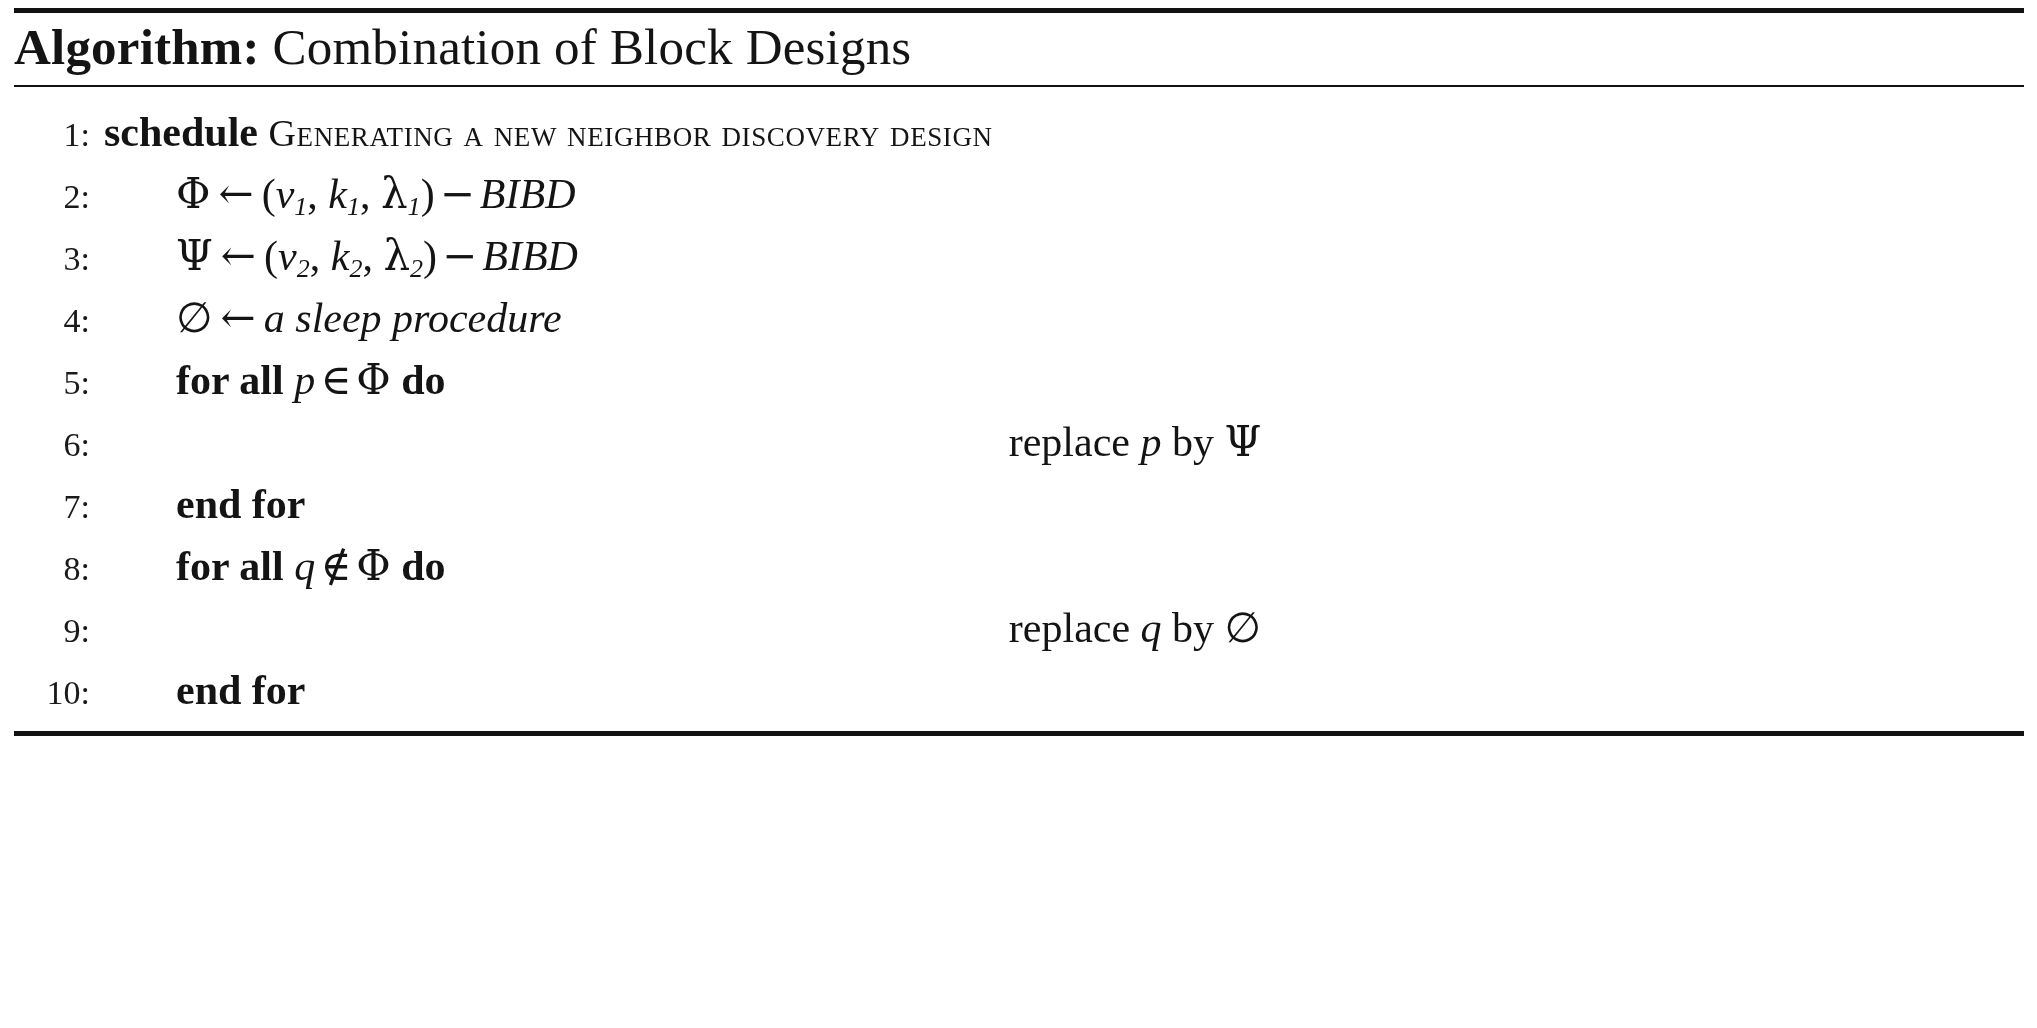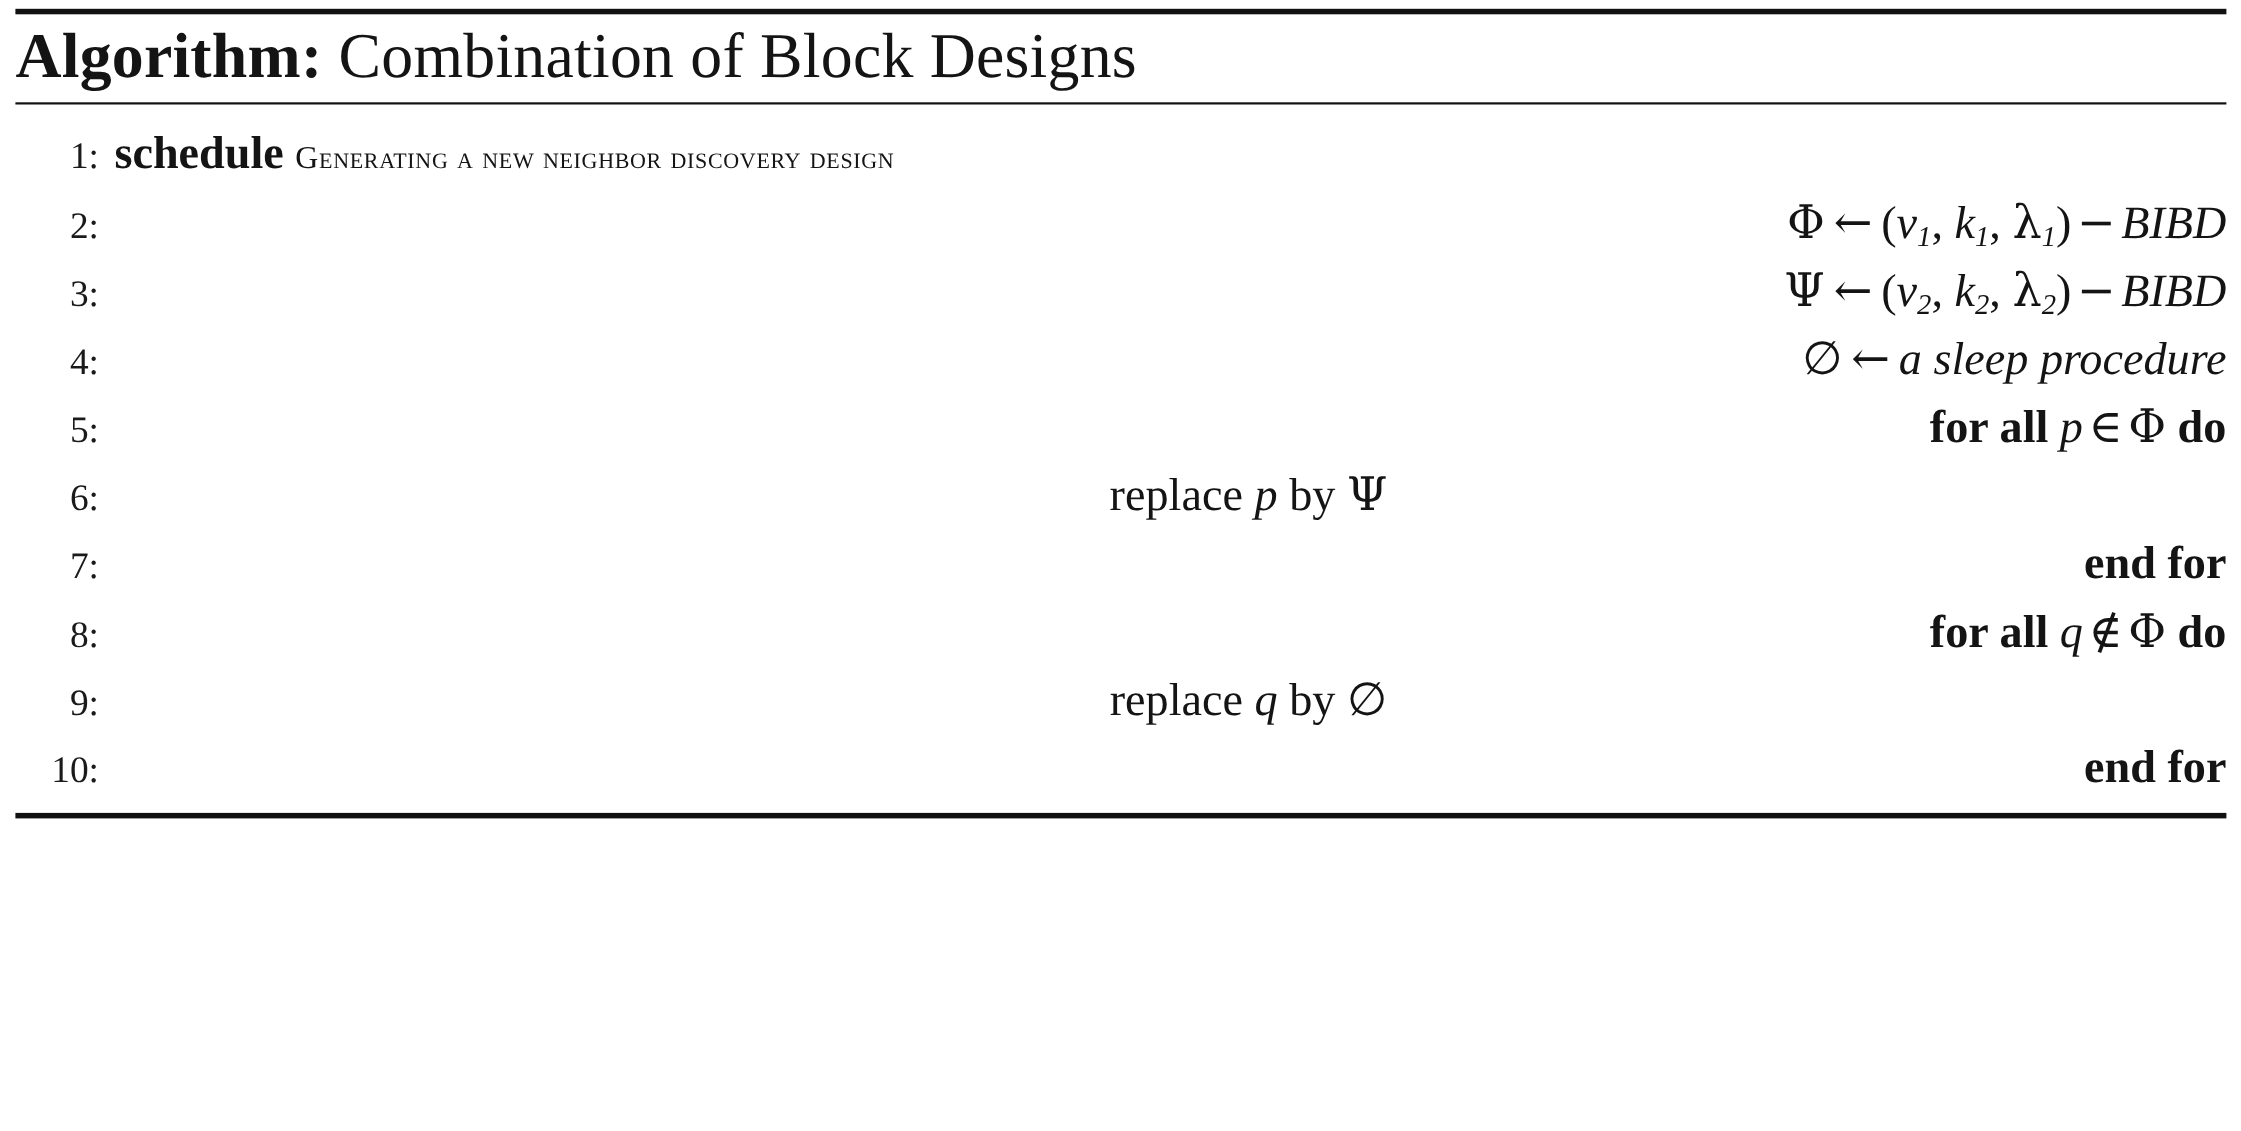--- a/index.html
+++ b/index.html
@@ -29,21 +29,21 @@
     width: 100%;
   }
   .rule-thin {
     height: 2px;
     background: #111111;
     width: 100%;
   }
 
   .algo-caption {
     padding: 6px 0 10px 0;
-    font-size: 58px;
+    font-size: 51px;
     line-height: 1.1;
     white-space: nowrap;
     letter-spacing: 0.2px;
   }
   .algo-caption .kw-label {
     font-weight: bold;
   }
   .algo-caption .caption-text {
     font-weight: normal;
   }
@@ -68,21 +68,21 @@
     font-size: 34px;
     color: #1a1a1a;
     padding-right: 0;
   }
 
   .line-body {
     padding-left: 14px;
     flex: 1 1 auto;
   }
   .ind-0 { padding-left: 14px; }
-  .ind-1 { padding-left: 86px; text-align: right; }
+  .ind-1 { padding-left: 86px; }
   .ind-2 { padding-left: 156px; text-align: center; }
 
   .kw {
     font-weight: bold;
   }
   .rm {
     font-weight: normal;
     font-style: normal;
   }
   .it {
@@ -97,21 +97,21 @@
     padding: 0 5px;
   }
   .greek {
     font-style: normal;
     font-family: "DejaVu Serif", "Liberation Serif", serif;
   }
   .smallcaps {
     font-variant: small-caps;
     font-weight: normal;
     letter-spacing: 0.6px;
-    font-size: 29px;
+    font-size: 38px;
   }
   sub {
     font-size: 0.62em;
     vertical-align: -0.28em;
     font-style: italic;
   }
   .arrow {
     font-style: normal;
     padding: 0 8px;
     font-family: "DejaVu Serif", "Liberation Serif", serif;

